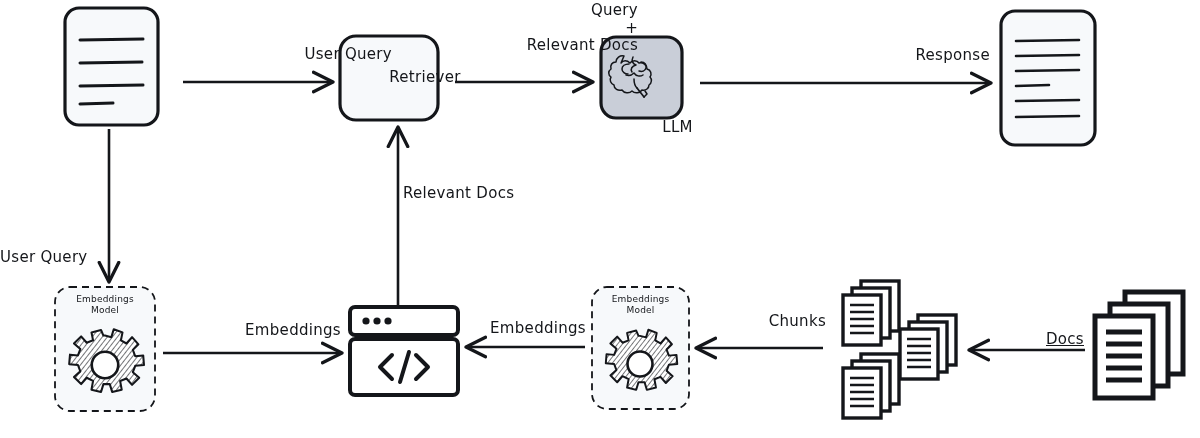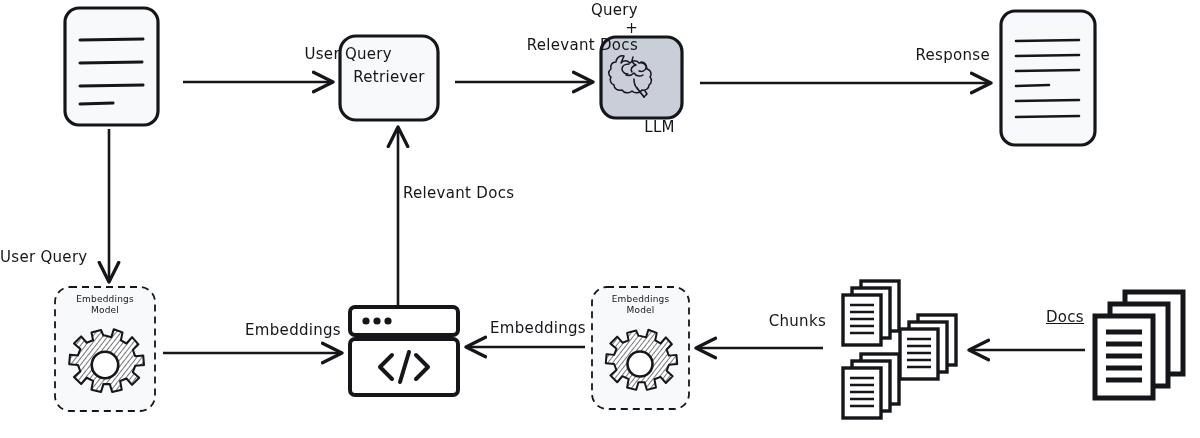--- a/index.html
+++ b/index.html
@@ -36,20 +36,21 @@
     letter-spacing: 0.3px;
   }
   .node-label {
     position: absolute;
     font-family: "DejaVu Sans", sans-serif;
     font-size: 15px;
     color: #14161a;
     white-space: pre;
     text-align: center;
     letter-spacing: 0.3px;
+    padding-left: 36px;
   }
   .in-node-label {
     position: absolute;
     font-family: "DejaVu Sans", sans-serif;
     font-size: 9px;
     color: #14161a;
     text-align: center;
     line-height: 1.25;
     white-space: pre-line;
     letter-spacing: 0.2px;
@@ -192,21 +193,21 @@
 
     <path d="M585 347 L467 347" fill="none" stroke="#14161a" stroke-width="2.6" marker-end="url(#arrow)"></path>
 
     <path d="M823 348 L697 348" fill="none" stroke="#14161a" stroke-width="2.6" marker-end="url(#arrow)"></path>
 
     <path d="M1085 350 L970 350" fill="none" stroke="#14161a" stroke-width="2.6" marker-end="url(#arrow)"></path>
   </svg>
 
   <div class="node-label" style="left:340px; top:68px; width:98px;">Retriever</div>
 
-  <div class="node-label" style="left:619px; top:118px; width:81px;">LLM</div>
+  <div class="node-label" style="left:601px; top:118px; width:81px;">LLM</div>
 
 
   <div class="in-node-label" style="left:55px; top:294px; width:100px;">Embeddings
 Model</div>
 
   <div class="in-node-label" style="left:592px; top:294px; width:97px;">Embeddings
 Model</div>
 
   <div class="edge-label" style="left:122px; top:46px; width:270px;">User Query</div>
 
@@ -219,15 +220,15 @@
   <div class="edge-label" style="left:403px; top:185px; width:178px; text-align:left;">Relevant Docs</div>
 
   <div class="edge-label" style="left:0px; top:249px; width:104px; text-align:left;">User Query</div>
 
   <div class="edge-label" style="left:165px; top:322px; width:176px;">Embeddings</div>
 
   <div class="edge-label" style="left:468px; top:320px; width:118px;">Embeddings</div>
 
   <div class="edge-label" style="left:700px; top:313px; width:126px;">Chunks</div>
 
-  <div class="edge-label" style="left:972px; top:309px; width:112px;text-decoration:underline;">Docs</div>
+  <div class="edge-label" style="left:972px; top:331px; width:112px;text-decoration:underline;">Docs</div>
 
 </div>
 
 </body></html>

